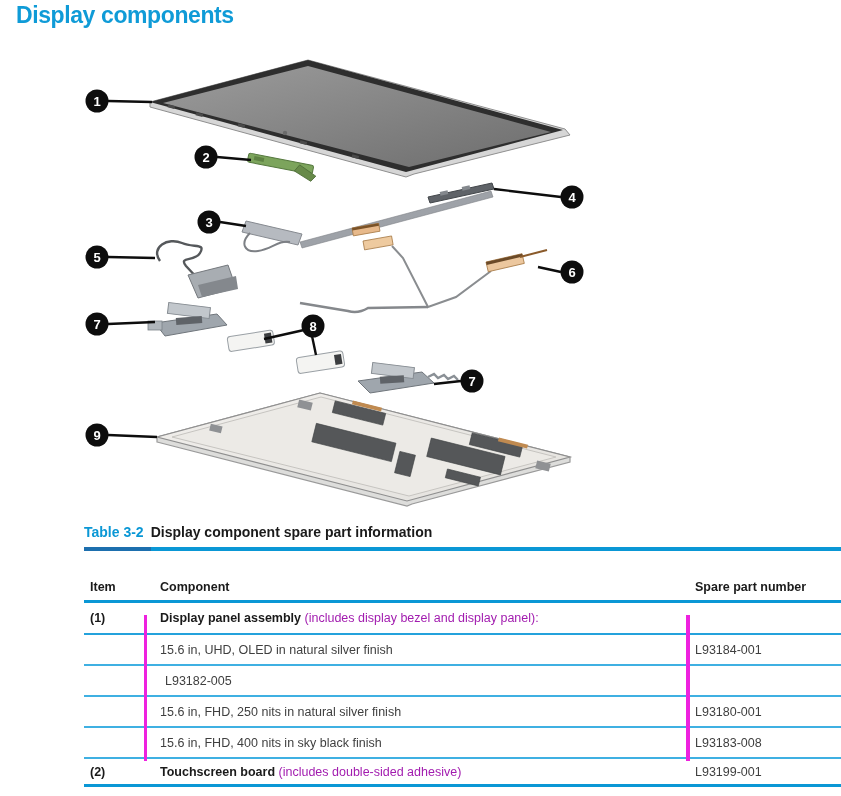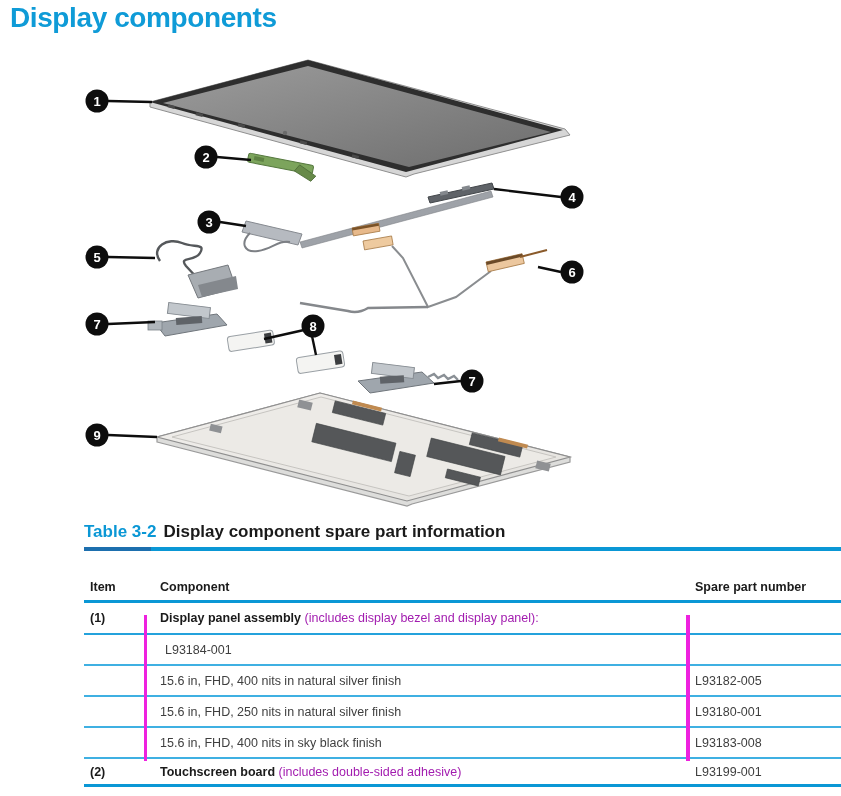--- a/index.html
+++ b/index.html
@@ -3,28 +3,28 @@
 <meta charset="utf-8">
 <style>
   html,body{margin:0;padding:0;}
   body{
     width:841px;height:796px;background:#ffffff;
     font-family:"Liberation Sans", sans-serif;
     position:relative;overflow:hidden;color:#3f3f3f;
   }
   .page{position:absolute;inset:0;}
   .page-title{
-    position:absolute;left:10px;top:2px;
-    font-size:28px;font-weight:bold;letter-spacing:-0.4px;
+    position:absolute;left:16px;top:2px;
+    font-size:23px;font-weight:bold;letter-spacing:-0.4px;
     color:#0f9bd7;
   }
   .diagram{position:absolute;left:0;top:45px;width:620px;height:475px;}
   
   .spares-table{position:absolute;left:84px;top:524px;width:757px;}
-  .caption{font-size:17px;line-height:16px;white-space:nowrap;}
+  .caption{font-size:14px;line-height:16px;white-space:nowrap;}
   .caption .cap-label{color:#0a97d5;font-weight:bold;}
   .caption .cap-title{color:#1a1a1a;font-weight:bold;margin-left:7px;}
   .caption-rule{height:4px;background:#0a97d5;position:relative;margin-top:7px;}
   .caption-rule .dark-seg{position:absolute;left:0;top:0;width:67px;height:4px;background:#1d6fae;}
   .grid-row{display:grid;grid-template-columns:76px 530px 151px;align-items:center;}
   .t-header{height:26px;border-bottom:3px solid #0a97d5;font-weight:bold;color:#1a1a1a;font-size:12.5px;margin-top:23px;}
   .row-major{height:30px;border-bottom:2px solid #24a2dc;font-size:12.5px;}
   .row-sub{height:29px;border-bottom:2px solid #3fb0e2;font-size:12.5px;}
   .row-sub.group-end{border-bottom:3px solid #0a97d5;}
   .row-major.last{height:25px;border-bottom:3px solid #0a97d5;}
@@ -233,25 +233,25 @@
     </div>
 
     <div class="grid-row row-major">
       <div class="cell-item comp-bold">(1)</div>
       <div class="cell-comp"><span class="comp-bold">Display panel assembly</span><span class="comp-rest"> (includes display bezel and display panel):</span></div>
       <div class="cell-spare"></div>
     </div>
 
     <div class="grid-row row-sub">
       <div class="cell-item"></div>
+      <div class="cell-comp">15.6 in, UHD, OLED in natural silver finish</div>
       <div class="cell-spare">L93184-001</div>
     </div>
     <div class="grid-row row-sub">
       <div class="cell-item"></div>
-      <div class="cell-comp">15.6 in, FHD, 400 nits in natural silver finish</div>
       <div class="cell-spare">L93182-005</div>
     </div>
     <div class="grid-row row-sub">
       <div class="cell-item"></div>
       <div class="cell-comp">15.6 in, FHD, 250 nits in natural silver finish</div>
       <div class="cell-spare">L93180-001</div>
     </div>
     <div class="grid-row row-sub">
       <div class="cell-item"></div>
       <div class="cell-comp">15.6 in, FHD, 400 nits in sky black finish</div>

